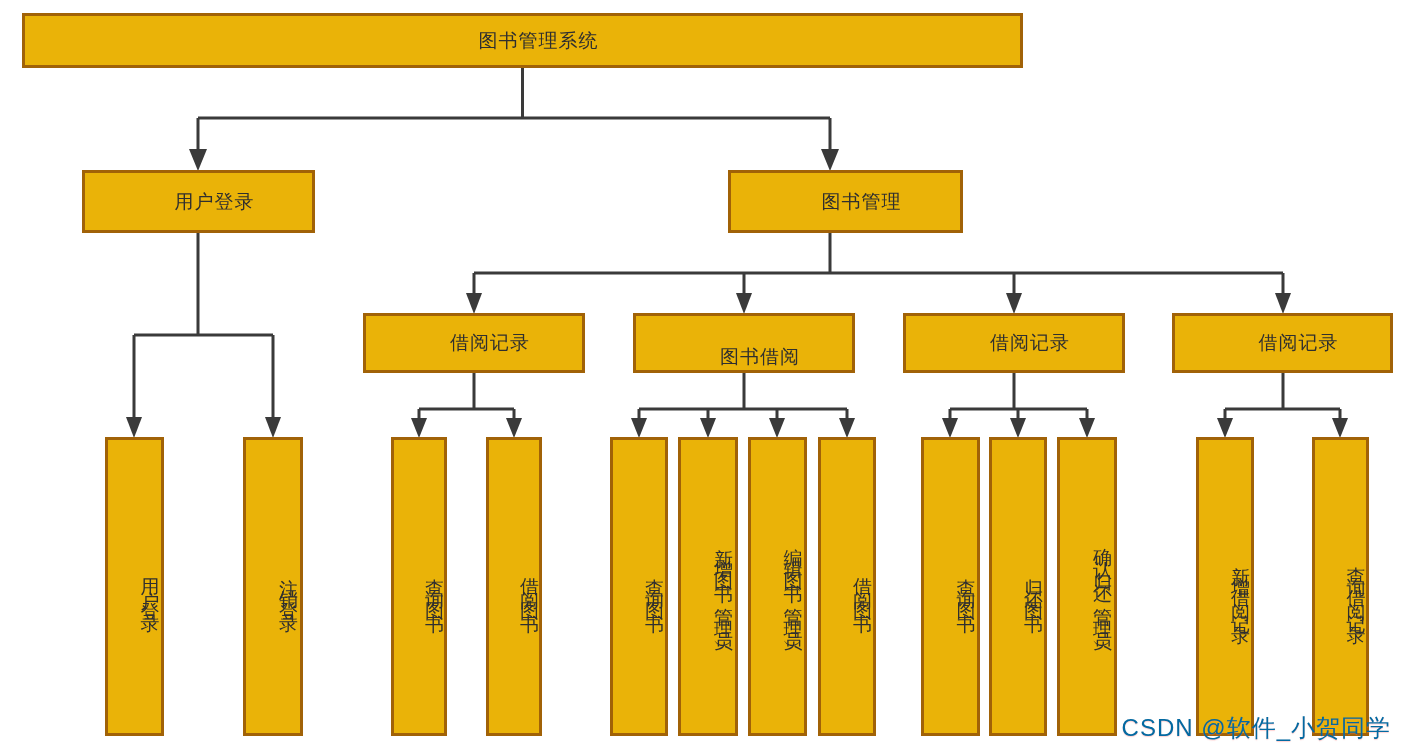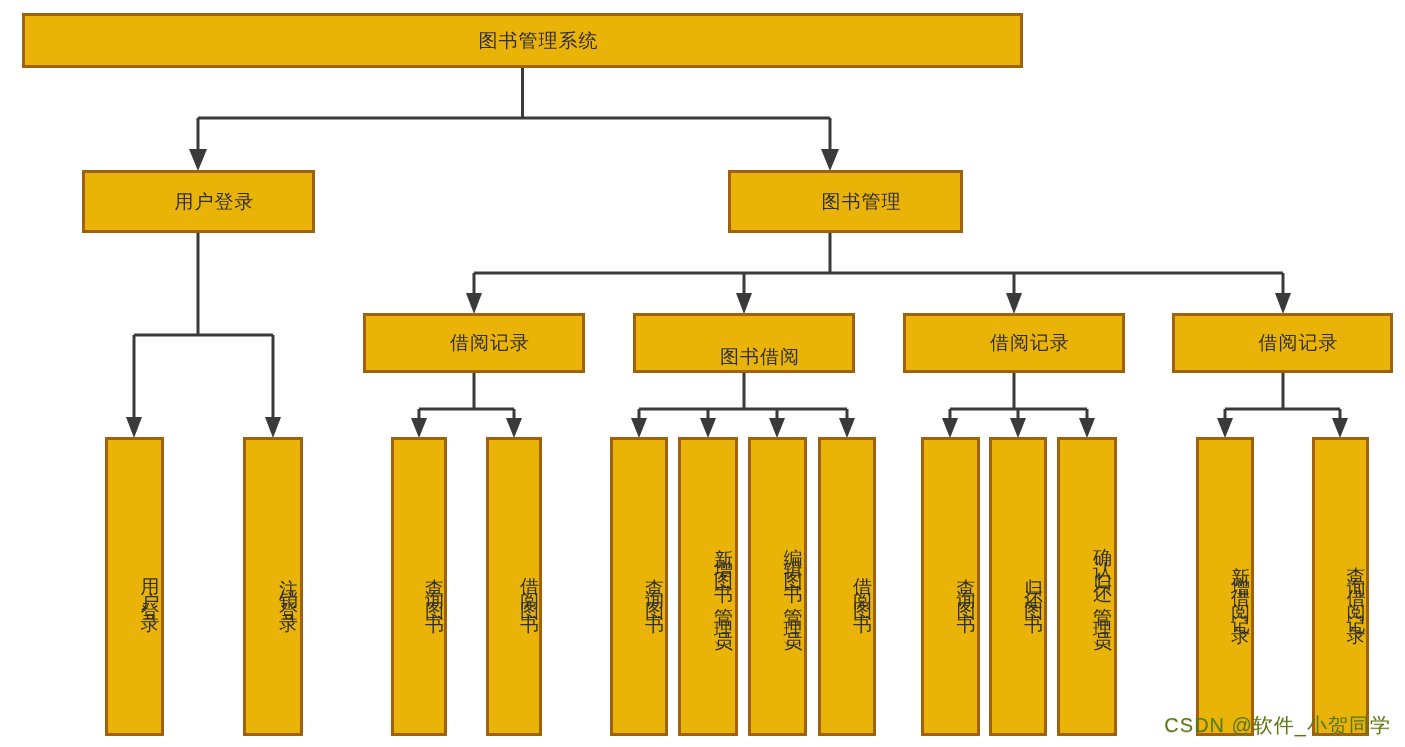--- a/index.html
+++ b/index.html
@@ -30,22 +30,22 @@
     writing-mode:vertical-rl;
     text-orientation:mixed;
     letter-spacing:12px;
     line-height:1;
     font-size:19px;
   }
   #watermark{
     position:absolute;
     top:712px;
     right:14px;
-    font-size:20px;
-    color:#4d7c0f;
+    font-size:24px;
+    color:#0369a1;
     letter-spacing:1px;
     text-shadow:0 1px 1px rgba(255,120,120,0.35);
     z-index:5;
   }
 </style>
 </head>
 <body>
 
 <div id="canvas">
 

